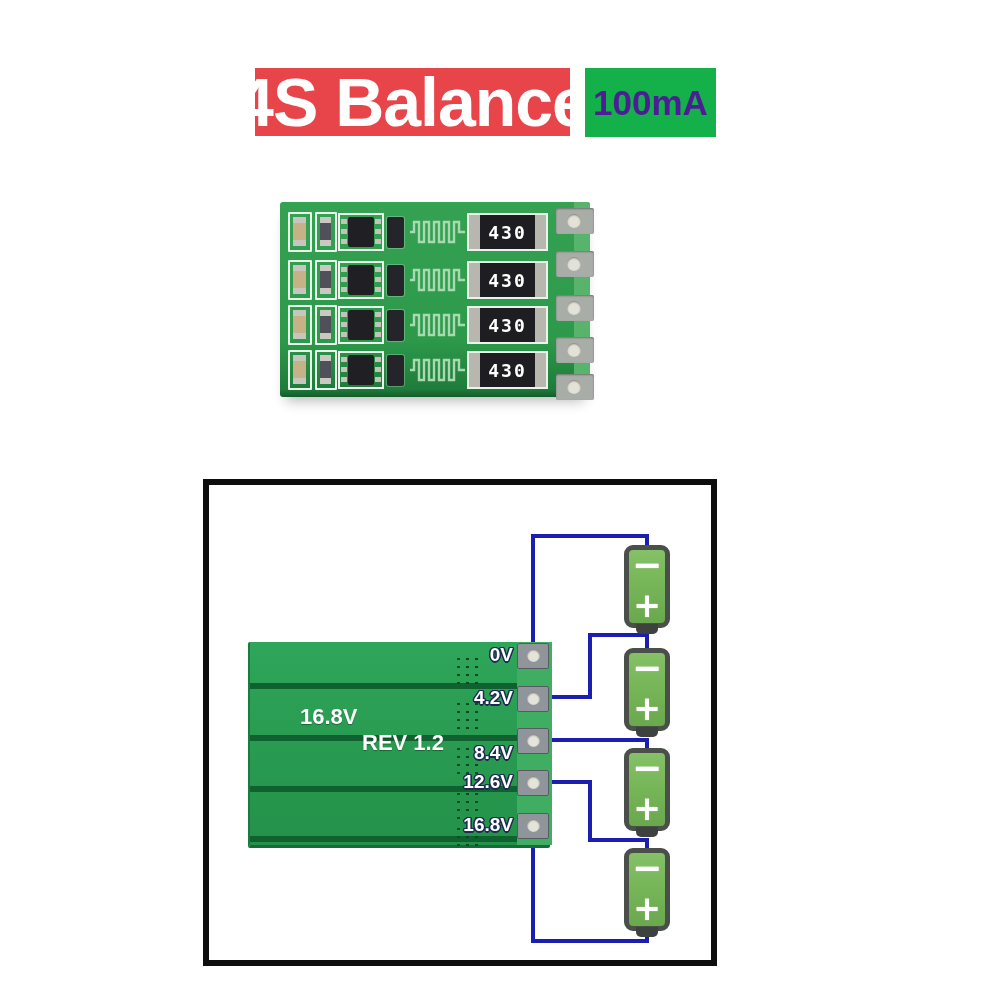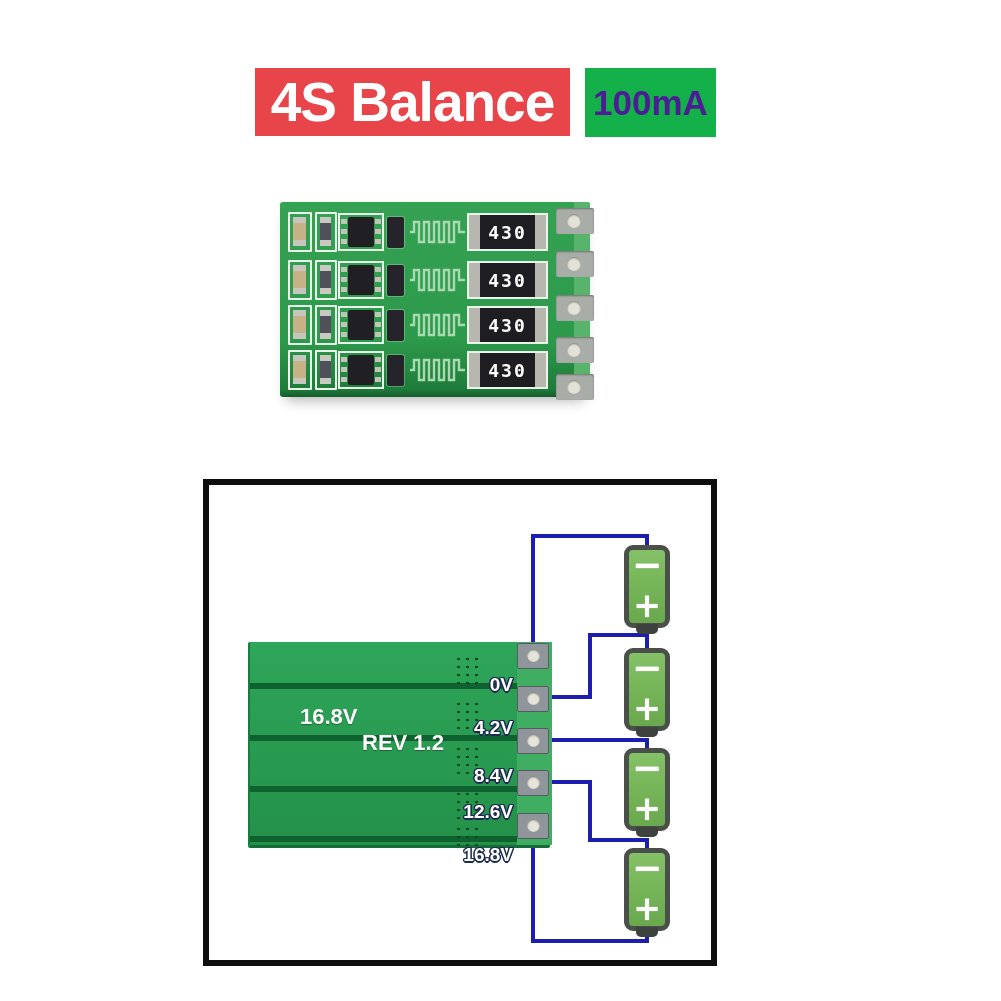--- a/index.html
+++ b/index.html
@@ -2,21 +2,21 @@
 <html style="--wire: #1b1eae; --frame: #0e0e0e; --title-bg: #e8454b; --badge-bg: #14b04a;"><head>
 <meta charset="utf-8">
 <style>
   html,body{margin:0;padding:0;background:#ffffff;}
   .stage{position:relative;width:1001px;height:1001px;background:#ffffff;overflow:hidden;
          font-family:"Liberation Sans",sans-serif;}
 
   
   .banner-red{position:absolute;left:255px;top:68px;width:315px;height:68px;background:var(--title-bg,#e8454b);
               display:flex;align-items:center;justify-content:center;}
-  .banner-red span{color:#fff;font-size:55px;font-weight:bold;letter-spacing:-1px;white-space:nowrap;}
+  .banner-red span{color:#fff;font-size:68px;font-weight:bold;letter-spacing:-1px;white-space:nowrap;}
   .banner-green{position:absolute;left:585px;top:68px;width:131px;height:69px;background:var(--badge-bg,#14b04a);
                 display:flex;align-items:center;justify-content:center;}
   .banner-green span{color:#4c1d95;font-size:35px;font-weight:bold;white-space:nowrap;}
 
   
   .pcb-photo{position:absolute;left:280px;top:202px;width:310px;height:195px;
              background:linear-gradient(180deg,#34a153 0%,#2d9a4b 70%,#1f7c3b 96%,#145c2a 100%);
              border-radius:3px;box-shadow:0 10px 12px -6px rgba(0,0,0,.28);}
   .pcb-strip{position:absolute;left:294px;top:0;width:16px;height:100%;background:#58b46c;border-radius:0 3px 3px 0;}
   .prow{position:absolute;left:0;width:310px;height:44px;}
@@ -57,21 +57,21 @@
   .dots{position:absolute;left:203px;width:26px;
         background-image:radial-gradient(#0b4b24 1.5px,rgba(0,0,0,0) 1.7px);
         background-size:9px 8px;background-position:1px 1px;}
   .dpad{position:absolute;left:308px;width:32px;height:26px;background:#90959b;border:1px solid #565b60;
         box-sizing:border-box;border-radius:2px;}
   .dpad::after{content:"";position:absolute;left:9px;top:5px;width:13px;height:13px;border-radius:50%;
         background:#e4e4da;box-shadow:inset 0 1px 2px rgba(0,0,0,.5);}
   .plabel{position:absolute;left:200px;width:104px;text-align:right;color:#fff;font-weight:bold;font-size:19px;
         line-height:26px;white-space:nowrap;
         text-shadow:-1.5px 0 #1d2b50,1.5px 0 #1d2b50,0 -1.5px #1d2b50,0 1.5px #1d2b50,
-                    -1px -1px #1d2b50,1px 1px #1d2b50,-1px 1px #1d2b50,1px -1px #1d2b50;margin-top:30px;}
+                    -1px -1px #1d2b50,1px 1px #1d2b50,-1px 1px #1d2b50,1px -1px #1d2b50;}
   .wire{position:absolute;background:var(--wire,#1b1eae);}
   .battery{position:absolute;left:415px;width:46px;height:83px;border:5px solid #4a4f4a;border-radius:9px;
         box-sizing:border-box;background:linear-gradient(180deg,#85c167 0%,#74b356 55%,#6aa84e 100%);}
   .battery::after{content:"";position:absolute;left:50%;transform:translateX(-50%);bottom:-11px;
         width:22px;height:10px;background:#3d423e;border-radius:0 0 5px 5px;}
   .bsym{position:absolute;left:0;right:0;text-align:center;color:#fff;font-weight:bold;
         font-family:"DejaVu Sans",sans-serif;}
   .bneg{top:-3px;font-size:36px;line-height:36px;text-shadow:0 0 1px #fff;}
   .bpos{bottom:1px;font-size:33px;line-height:33px;text-shadow:0 0 1px #fff;}
 </style>
@@ -213,21 +213,21 @@
       </div>
 
       <div class="dpad" style="top:158px"></div>
       <div class="dpad" style="top:201px"></div>
       <div class="dpad" style="top:243px"></div>
       <div class="dpad" style="top:285px"></div>
       <div class="dpad" style="top:328px"></div>
 
       <div class="plabel" style="top:157px">0V</div>
       <div class="plabel" style="top:200px">4.2V</div>
-      <div class="plabel" style="top:248px">8.4V</div>
+      <div class="plabel" style="top:255px">8.4V</div>
       <div class="plabel" style="top:284px">12.6V</div>
       <div class="plabel" style="top:327px">16.8V</div>
 
       <div class="battery" style="top:60px">
         <span class="bsym bneg">−</span>
         <span class="bsym bpos">+</span>
       </div>
       <div class="battery" style="top:163px">
         <span class="bsym bneg">−</span>
         <span class="bsym bpos">+</span>

